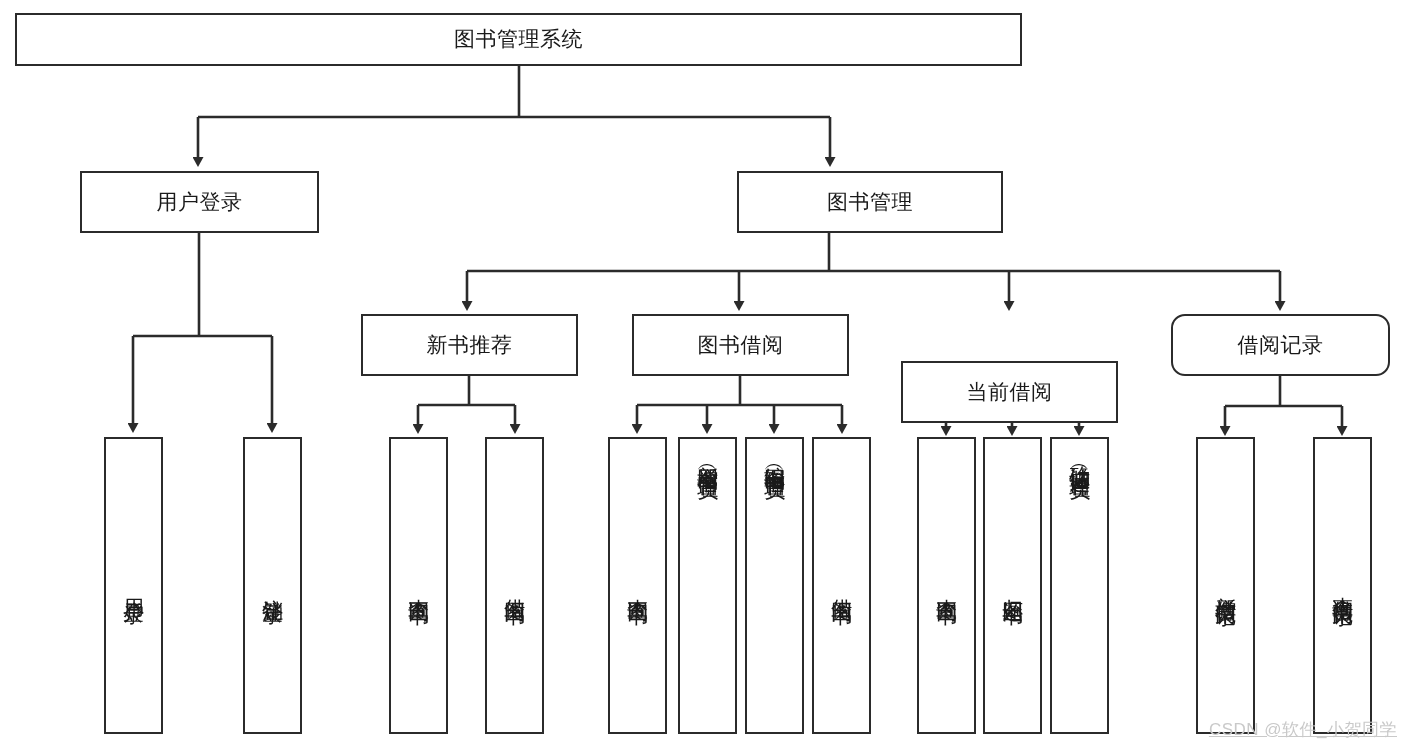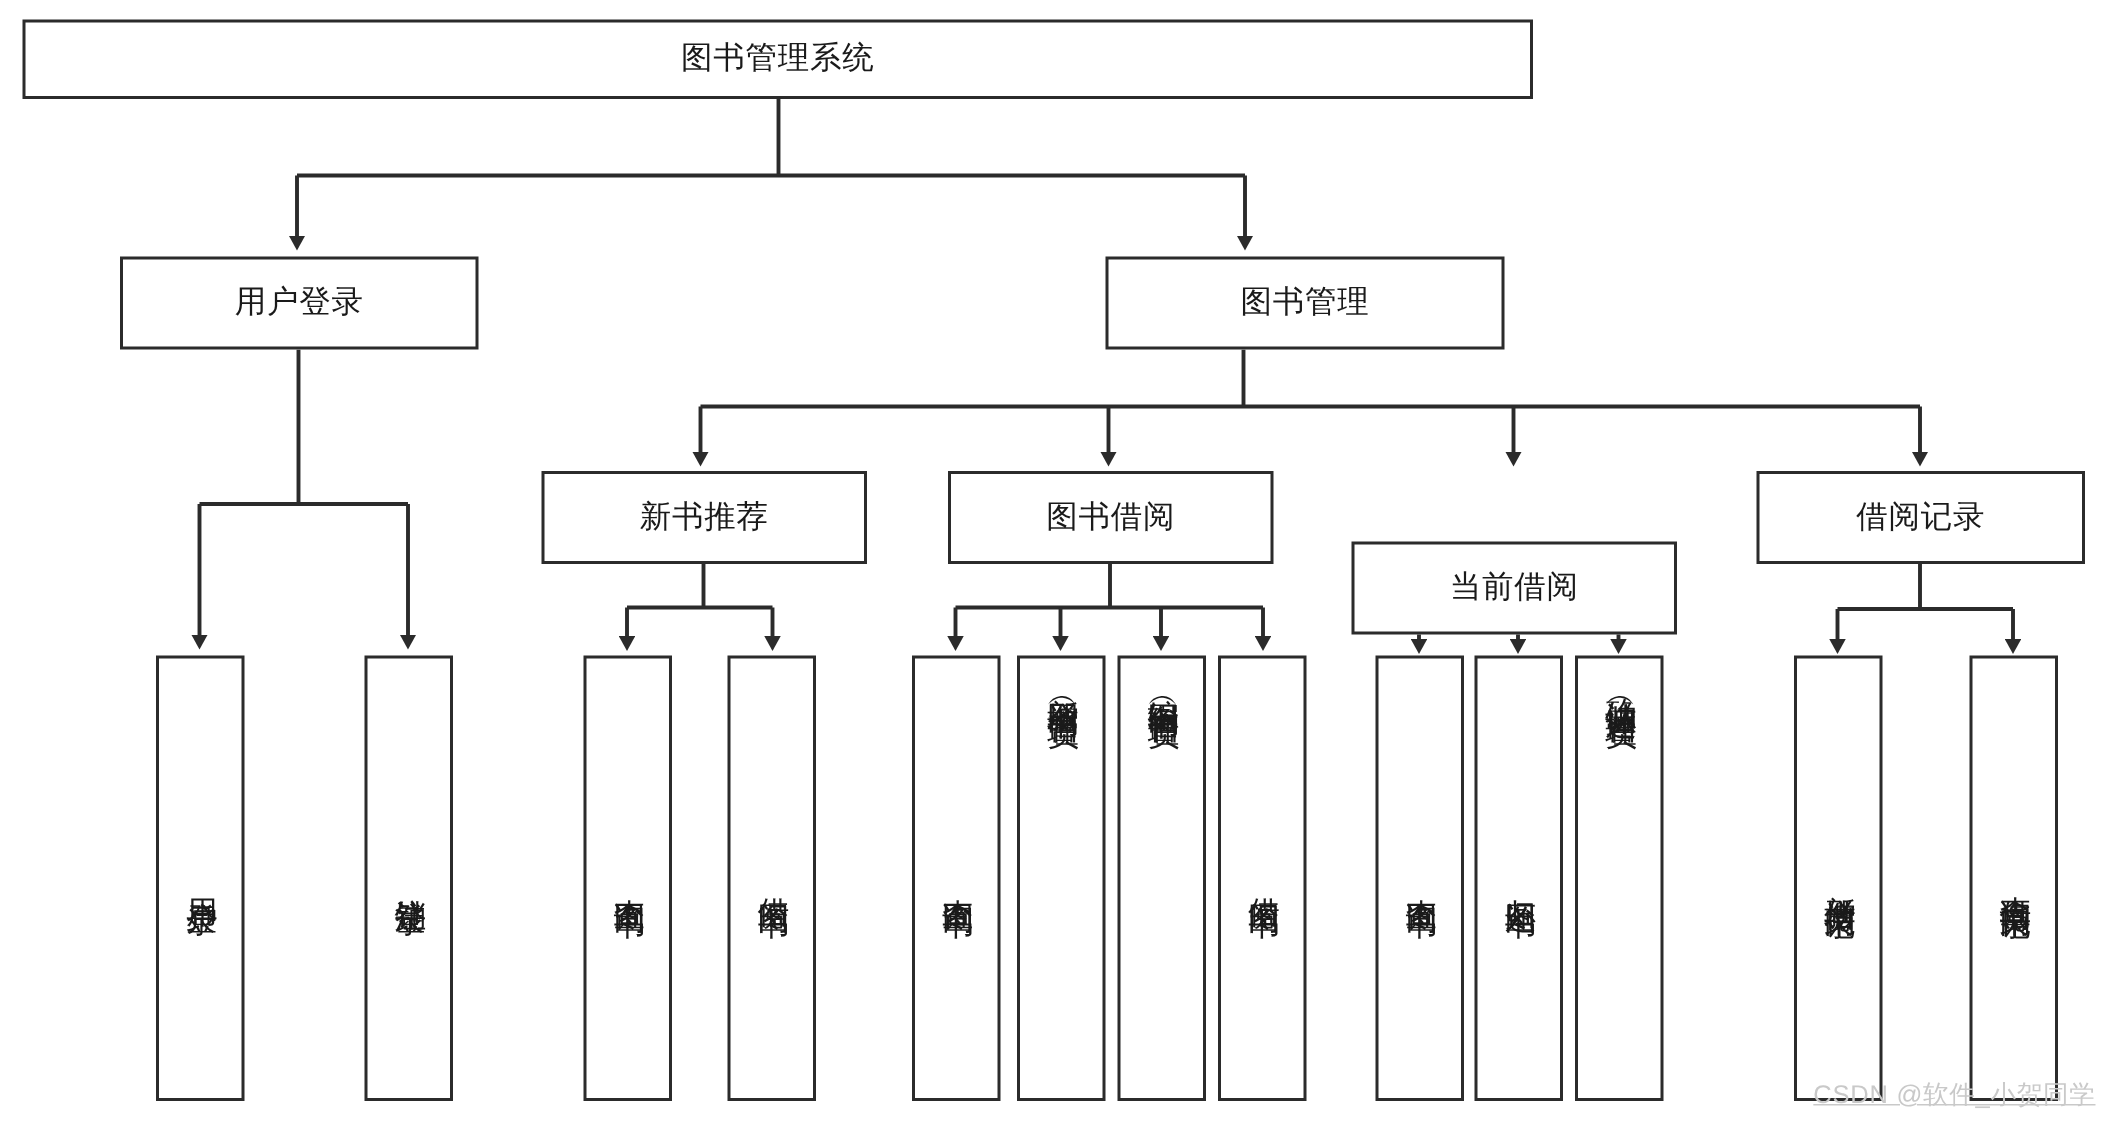--- a/index.html
+++ b/index.html
@@ -137,21 +137,21 @@
 
   <div class="node" style="left:361px; top:314px; width:217px; height:62px;">
     <span class="label">新书推荐</span>
   </div>
   <div class="node" style="left:632px; top:314px; width:217px; height:62px;">
     <span class="label">图书借阅</span>
   </div>
   <div class="node" style="left:901px; top:314px; width:217px; height:62px;margin-top:47px;">
     <span class="label">当前借阅</span>
   </div>
-  <div class="node" style="left:1171px; top:314px; width:219px; height:62px;">
+  <div class="node" style="left:1171px; top:314px; width:219px; height:62px;border-radius:14px;">
     <span class="label">借阅记录</span>
   </div>
 
   <div class="node vert center" style="left:104px; top:437px; width:59px; height:297px;">
     <span class="label">用户登录</span>
   </div>
   <div class="node vert center" style="left:243px; top:437px; width:59px; height:297px;">
     <span class="label">注销登录</span>
   </div>
 

